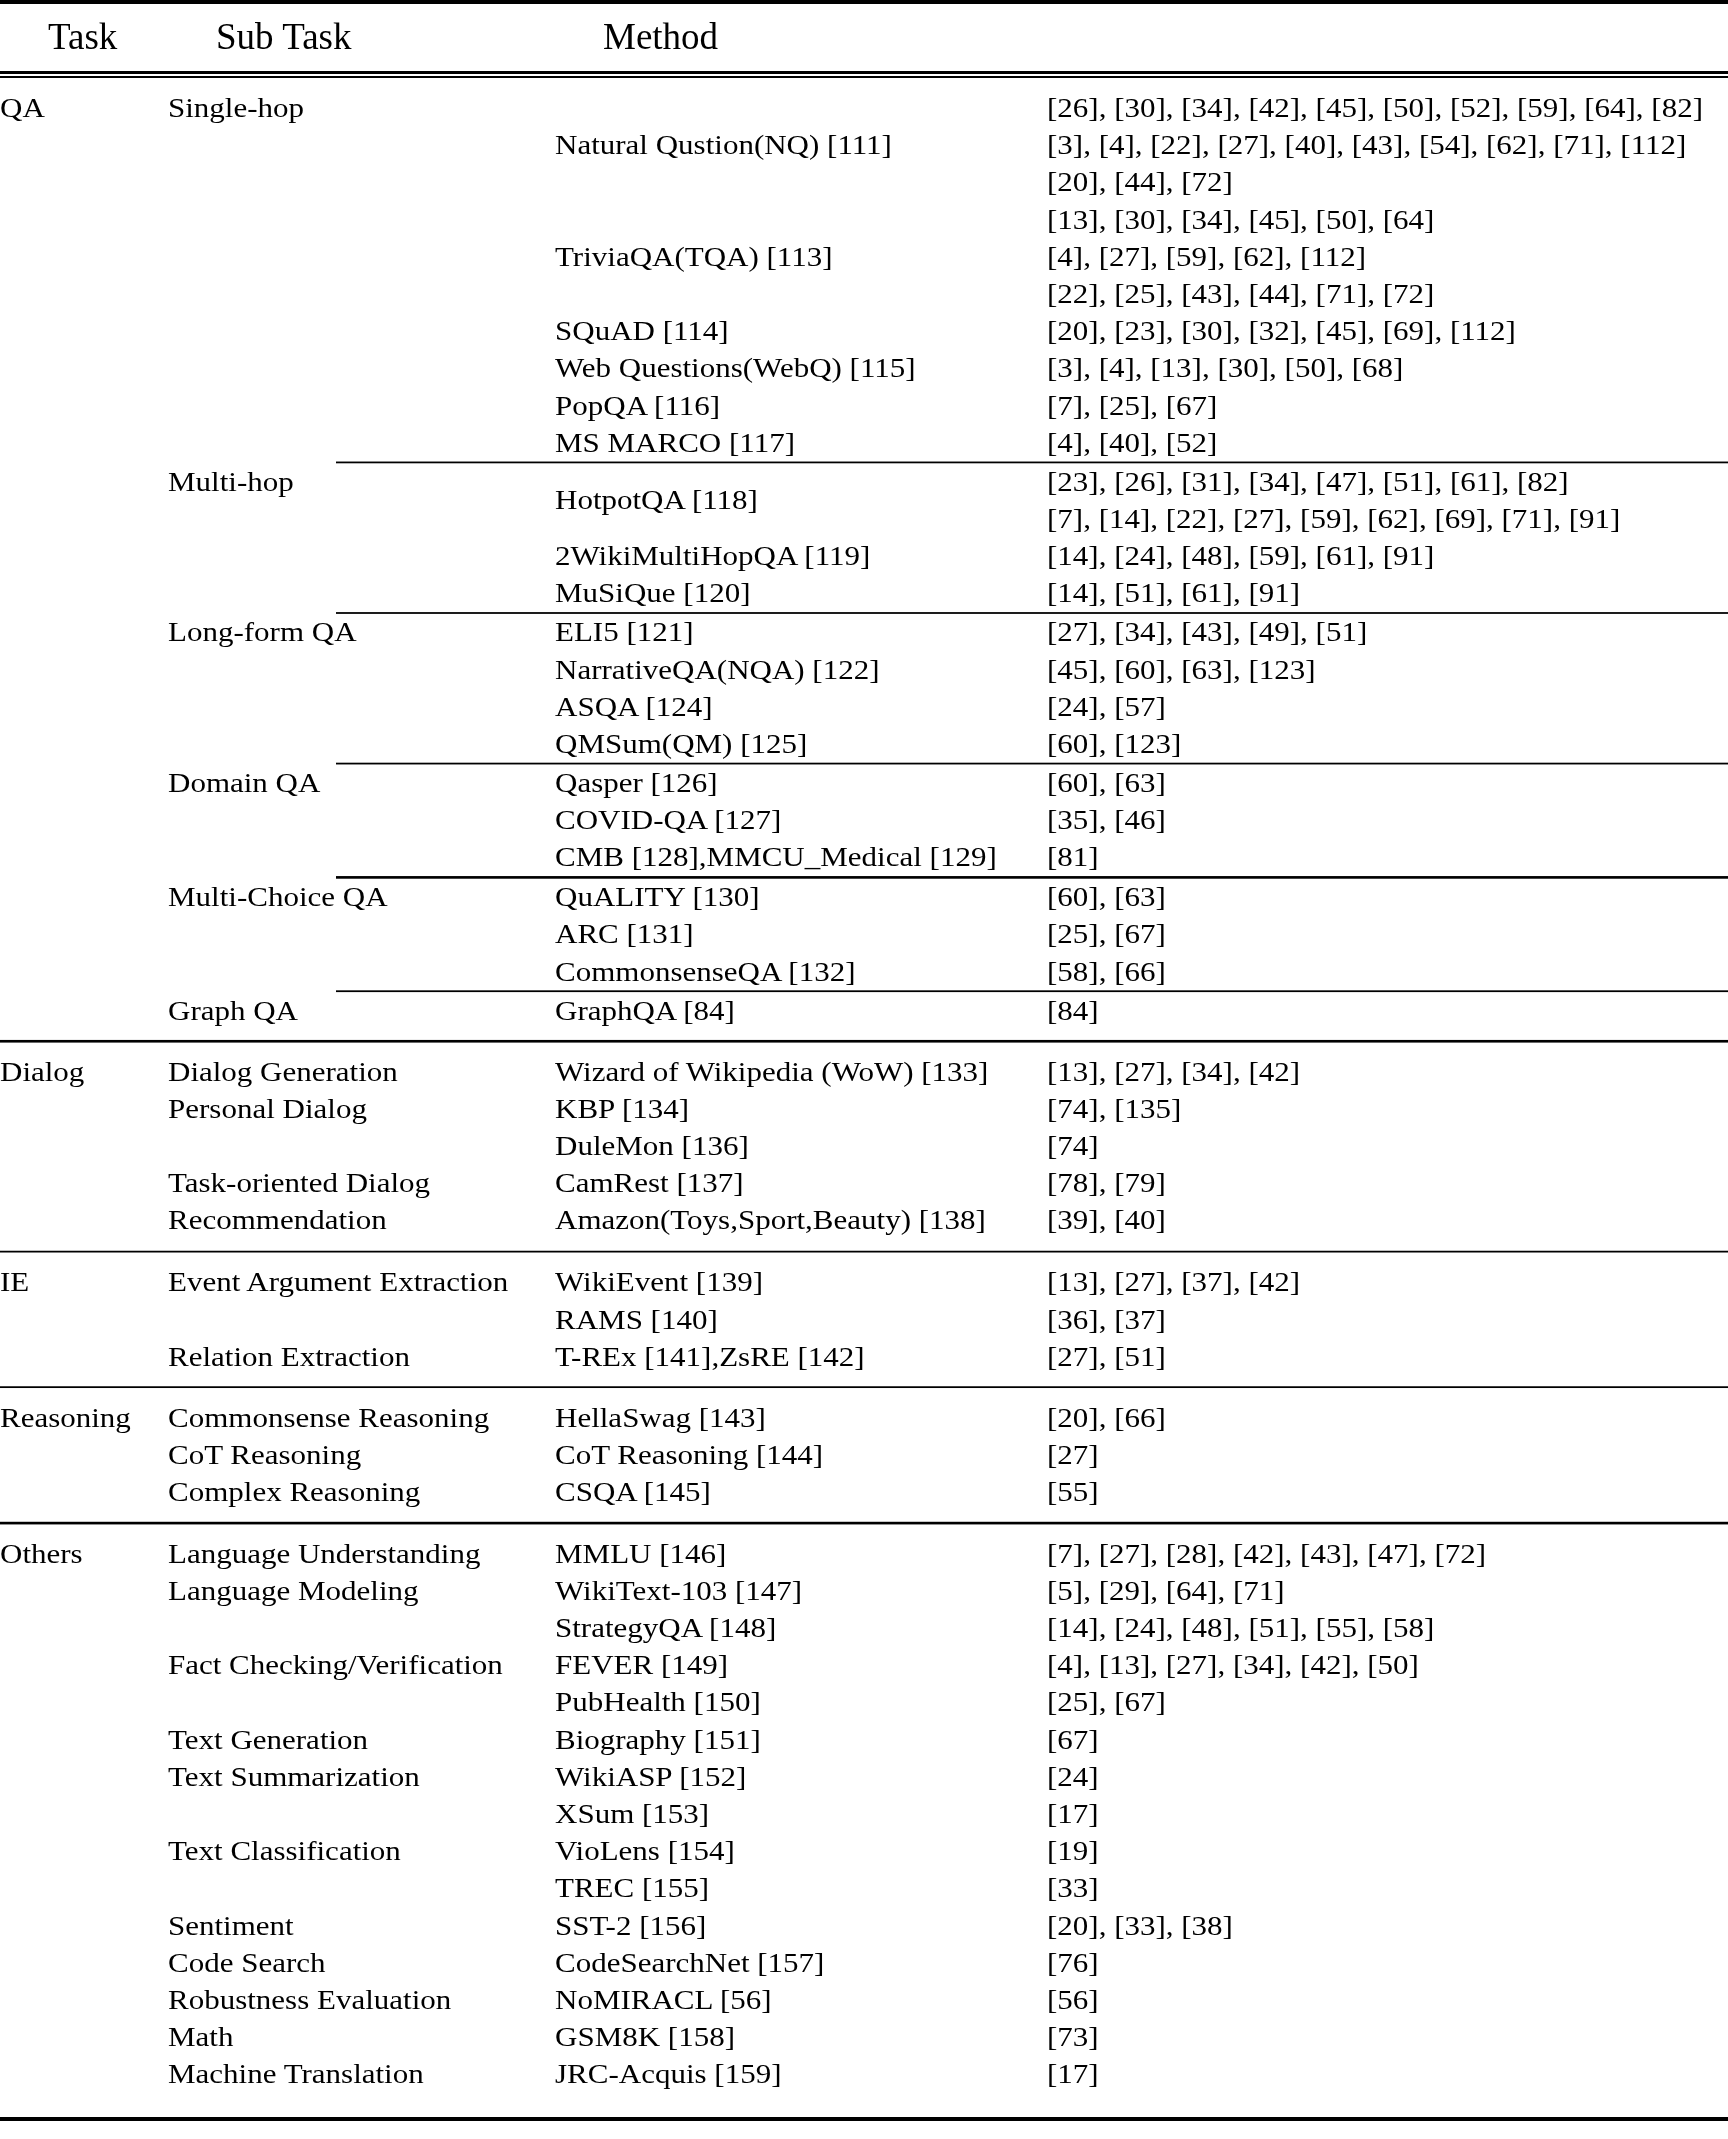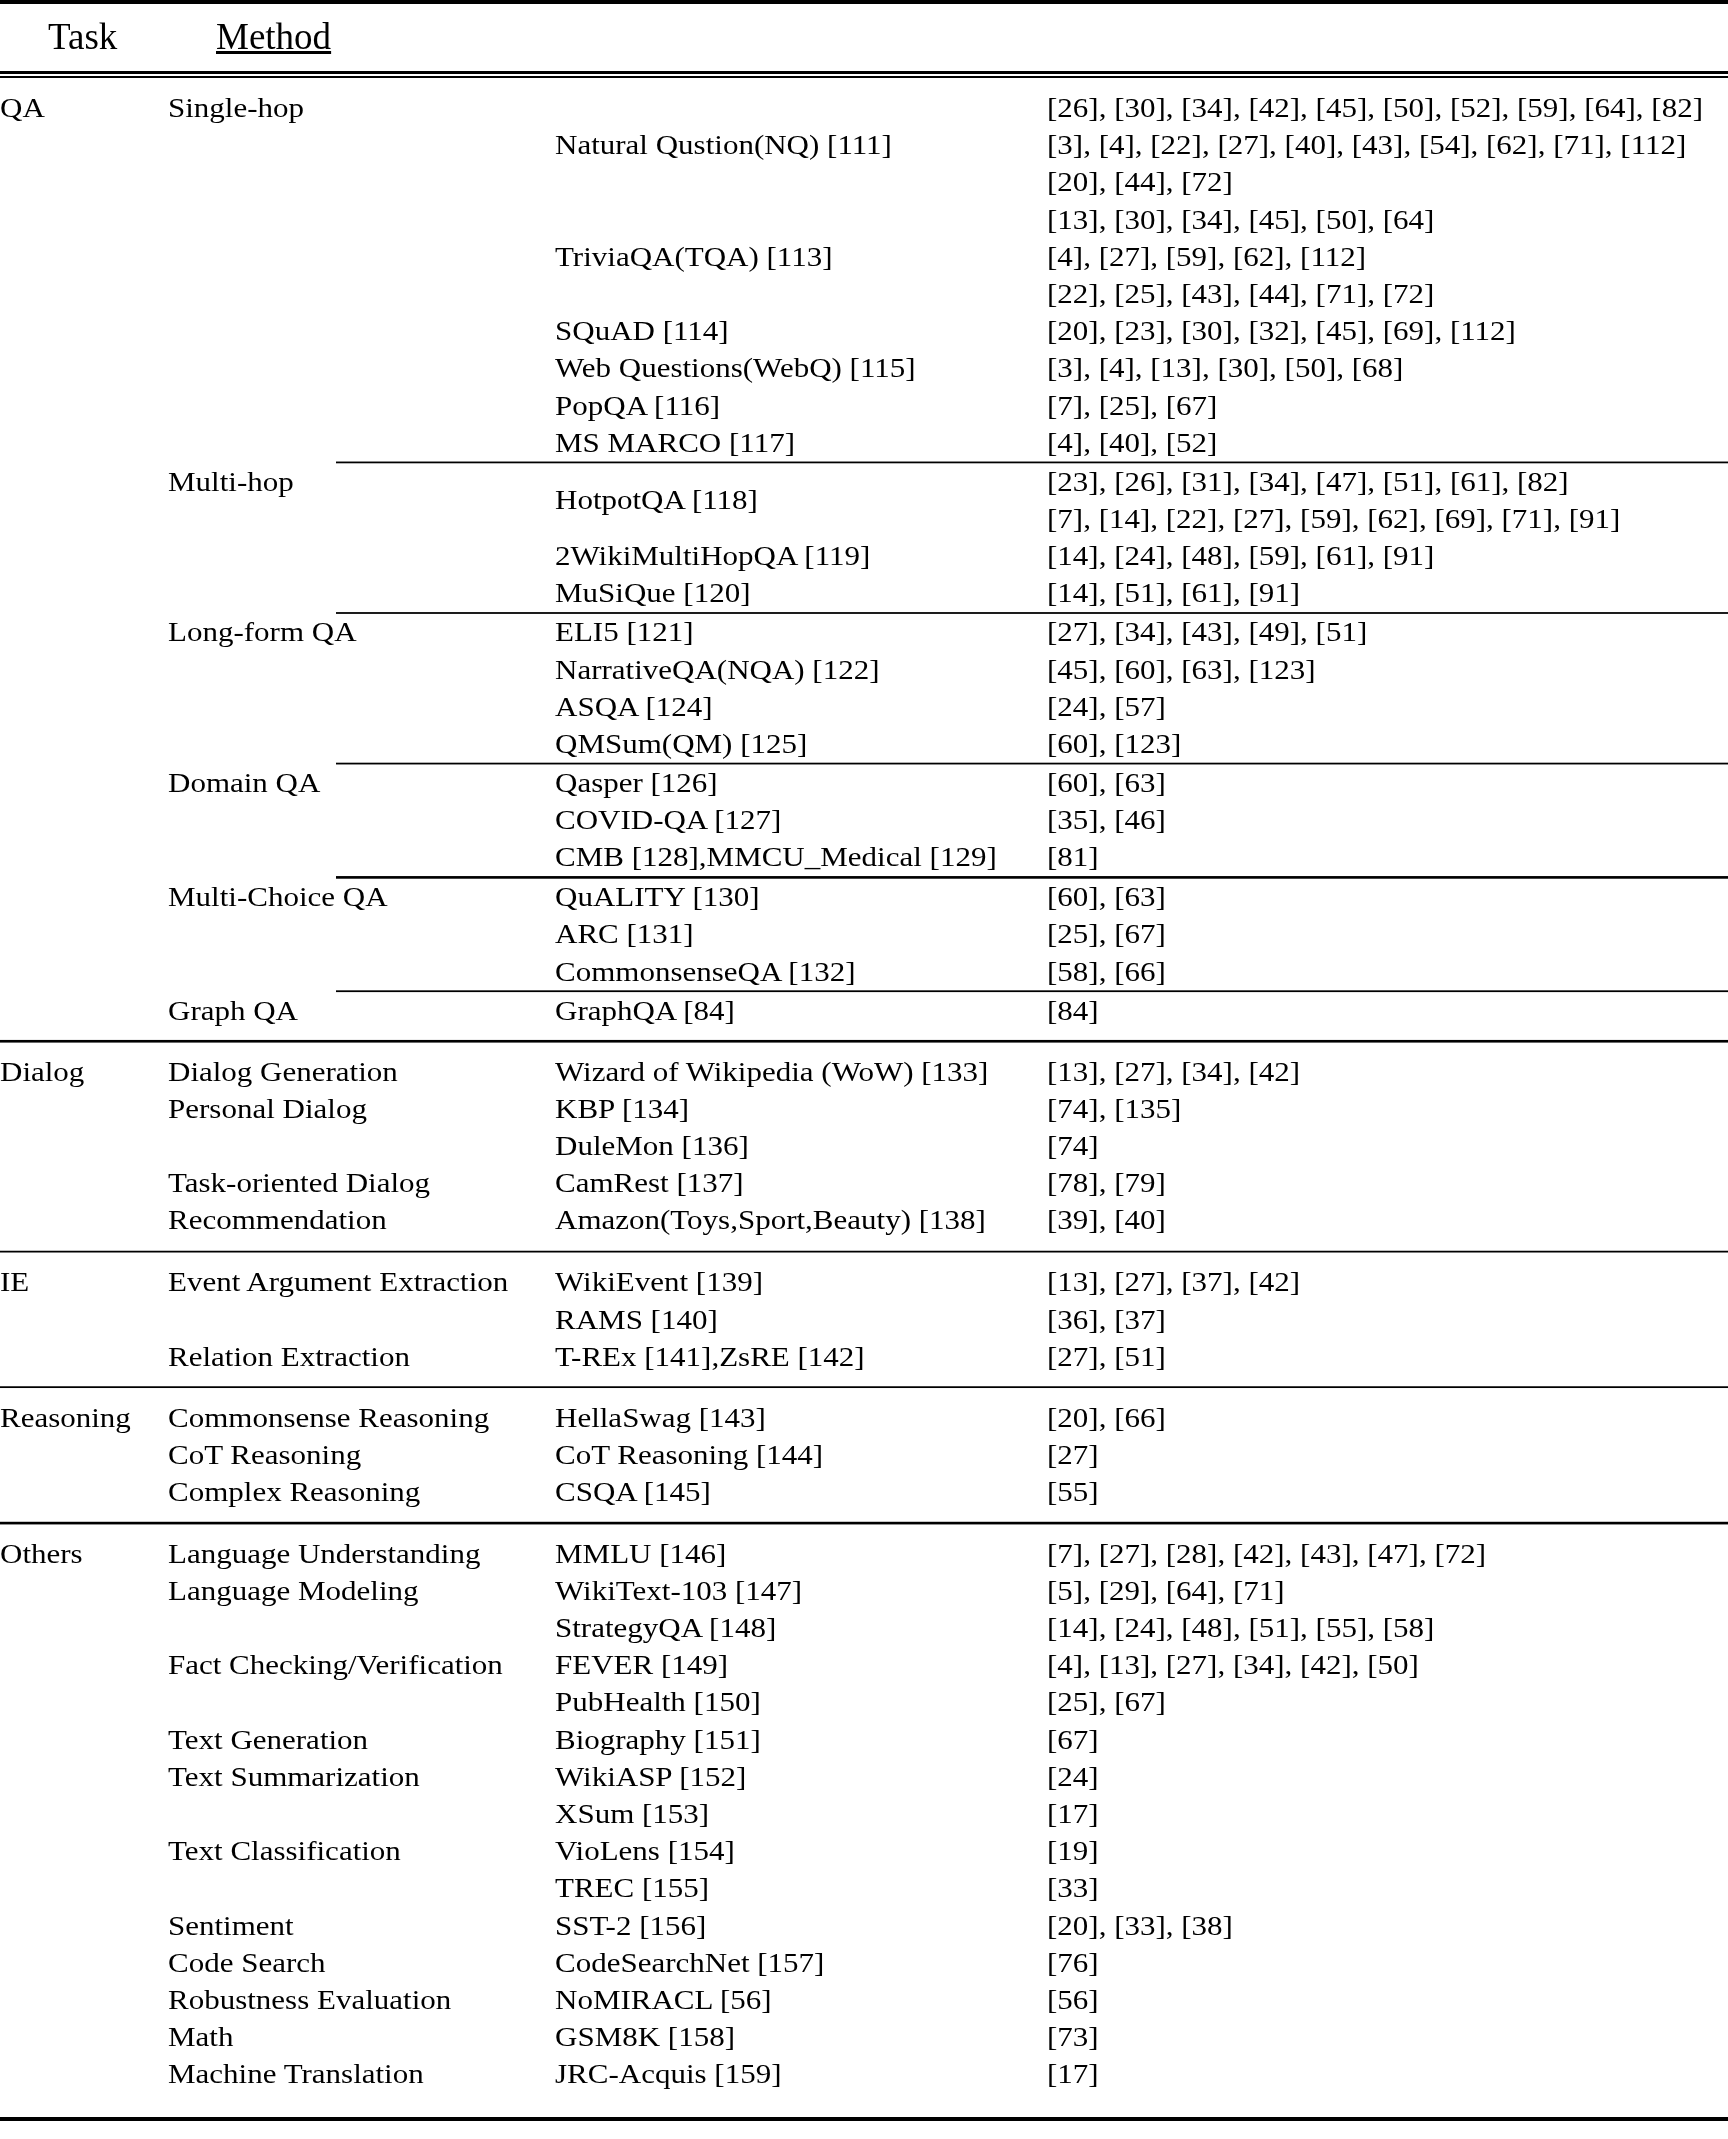--- a/index.html
+++ b/index.html
@@ -68,21 +68,21 @@
   
   .row {
     display: flex;
     align-items: flex-start;
     width: 100%;
     flex: 0 0 auto;
   }
   .col-task    { width: 168px;  flex: 0 0 168px; }
   .col-subtask { width: 387px;  flex: 0 0 387px; }
   .col-dataset { width: 492px;  flex: 0 0 492px; }
-  .col-method  { width: 681px;  flex: 0 0 681px; overflow: hidden; white-space: nowrap; text-decoration: underline; }
+  .col-method  { width: 681px;  flex: 0 0 681px; overflow: hidden; white-space: nowrap; }
 
   .header-row {
     font-size: 37px;
     line-height: 41px;
     padding-top: 12.5px;
     padding-bottom: 14px;
     padding-left: 48px;
   }
 
   .group {
@@ -145,20 +145,21 @@
 </style>
 </head>
 <body>
 
 <div id="table-root">
 
   <div class="rule rule-thick"></div>
 
   <div class="row header-row">
     <div class="col-task">Task</div>
+    <div class="col-subtask">Sub Task</div>
     <div class="col-method">Method</div>
   </div>
 
   <div class="rule-double"></div>
 
   <div id="body-host" style="transform-origin: left top; transform: scaleY(0.885753); height: 2039px;">
       <div class="group">
         <div class="group-task">QA</div>
         <div class="group-body">
           <div class="subgroup">

